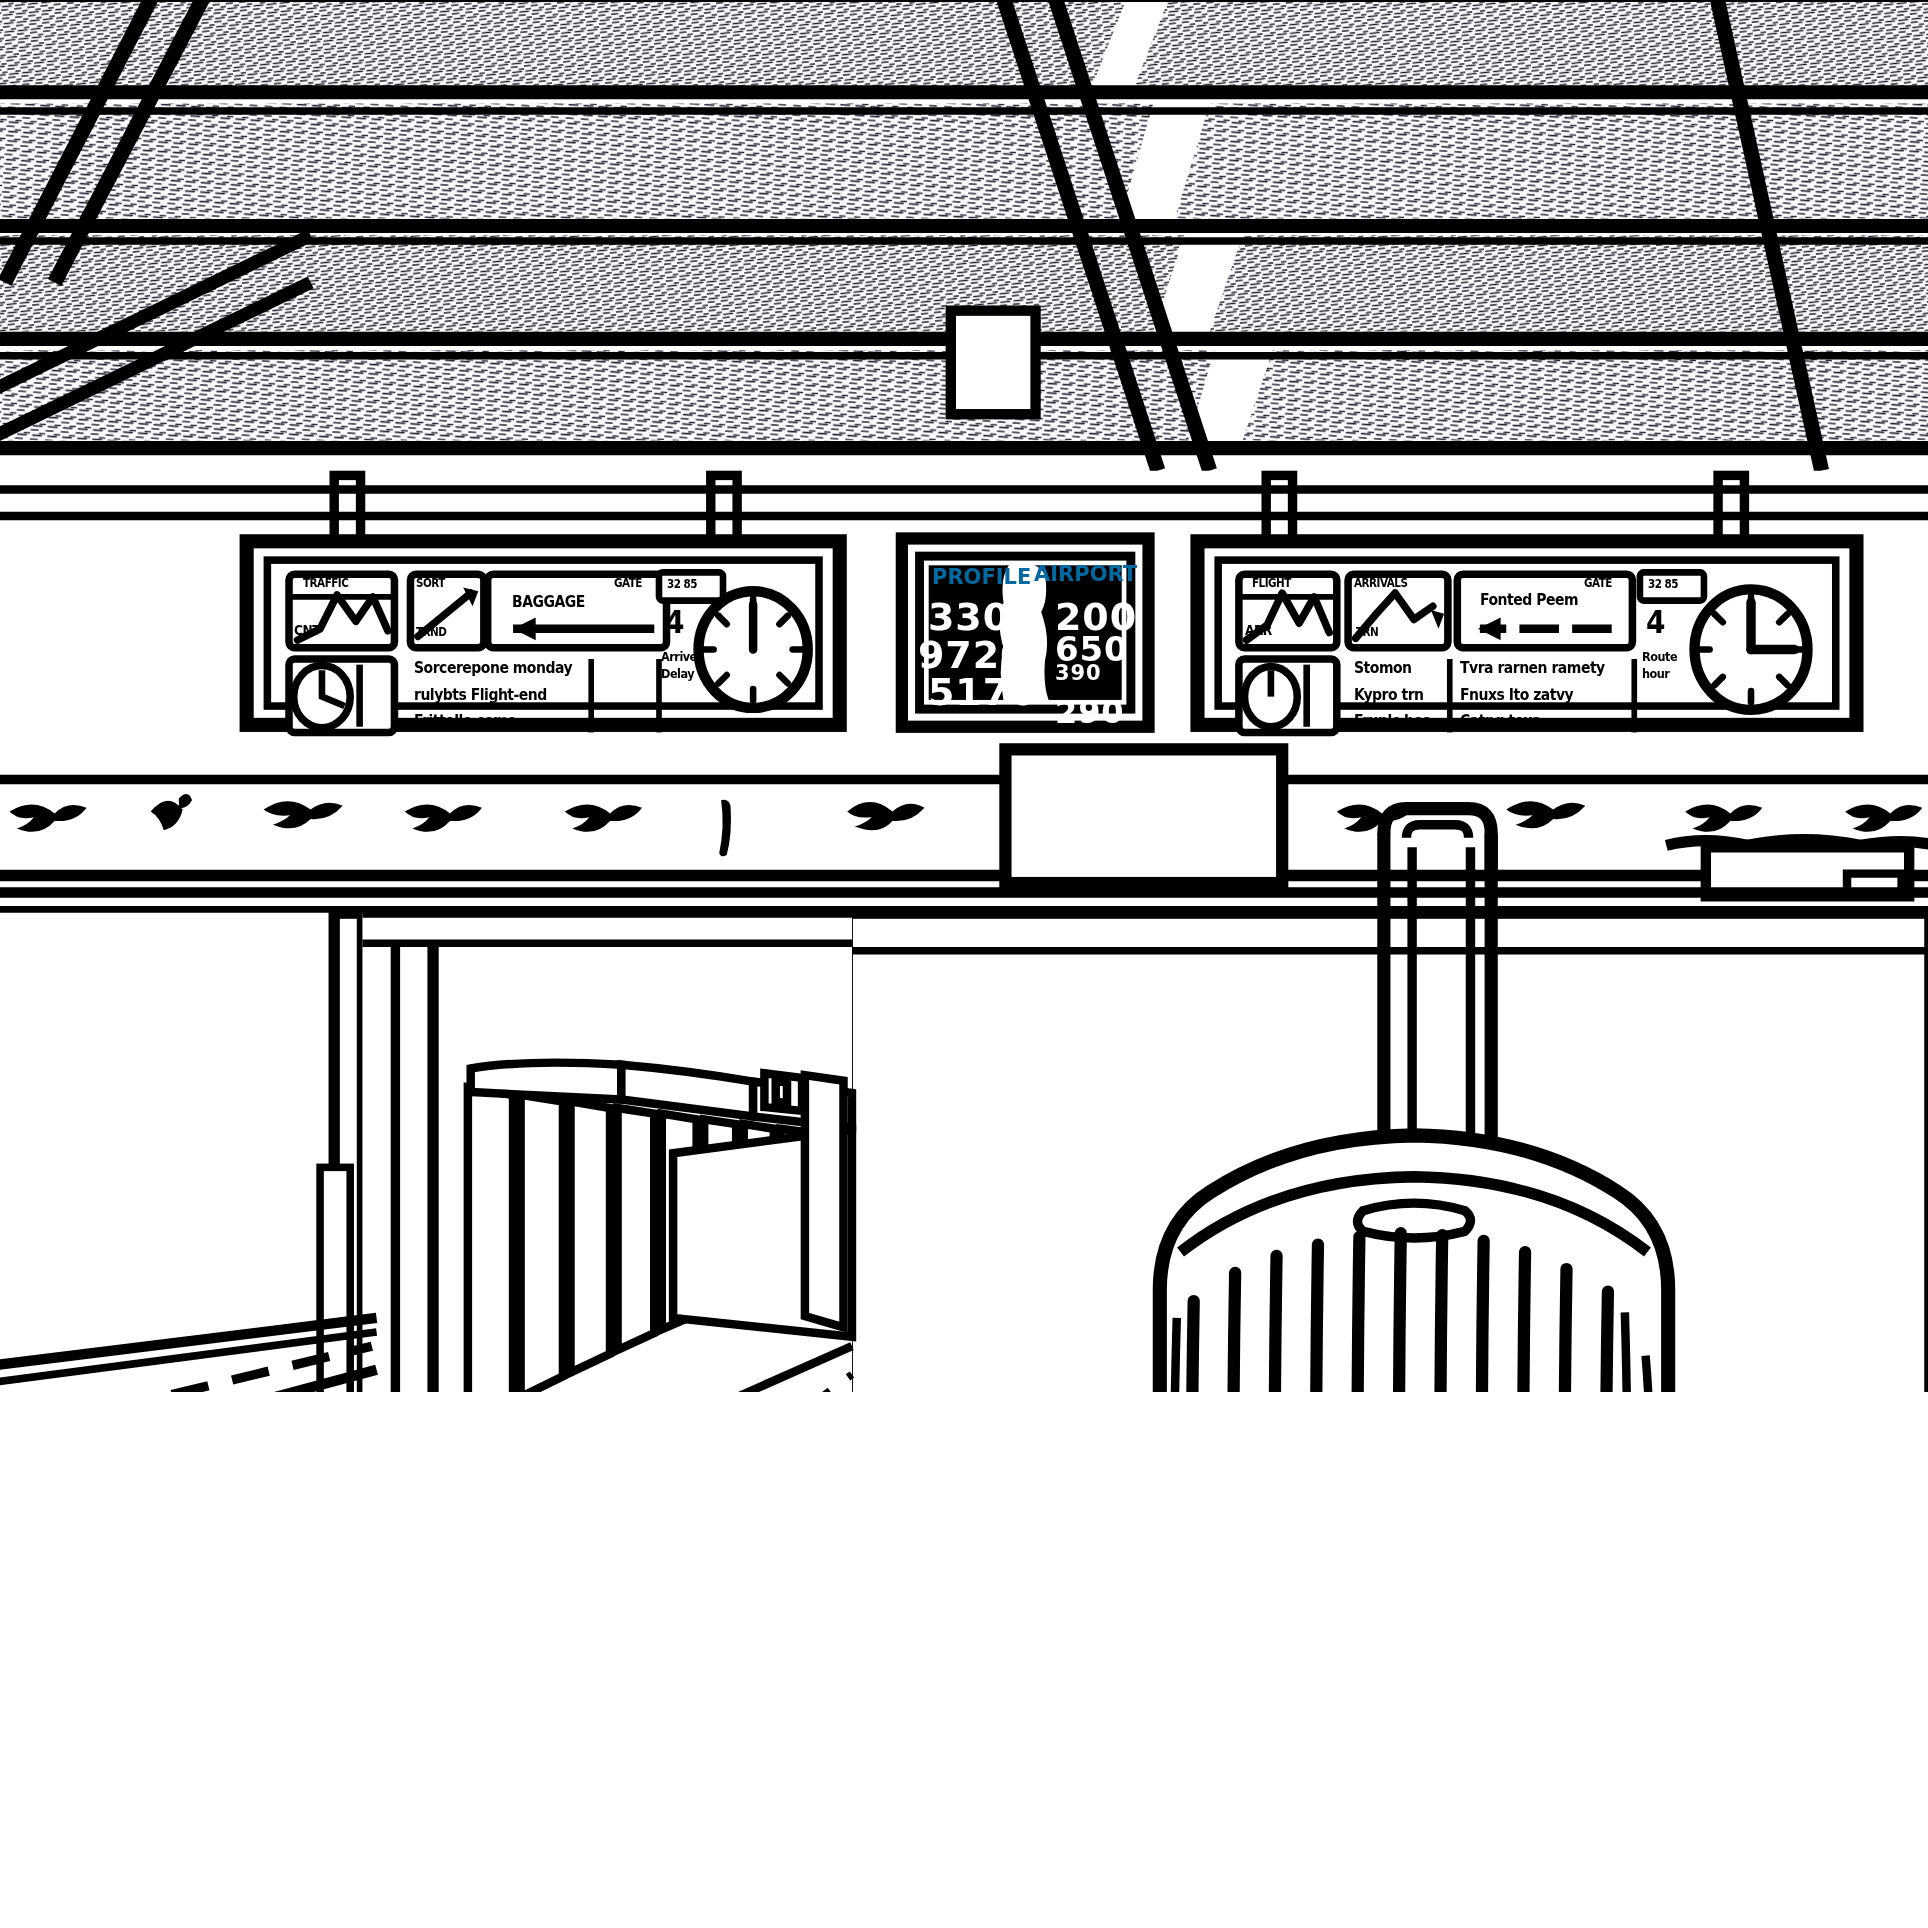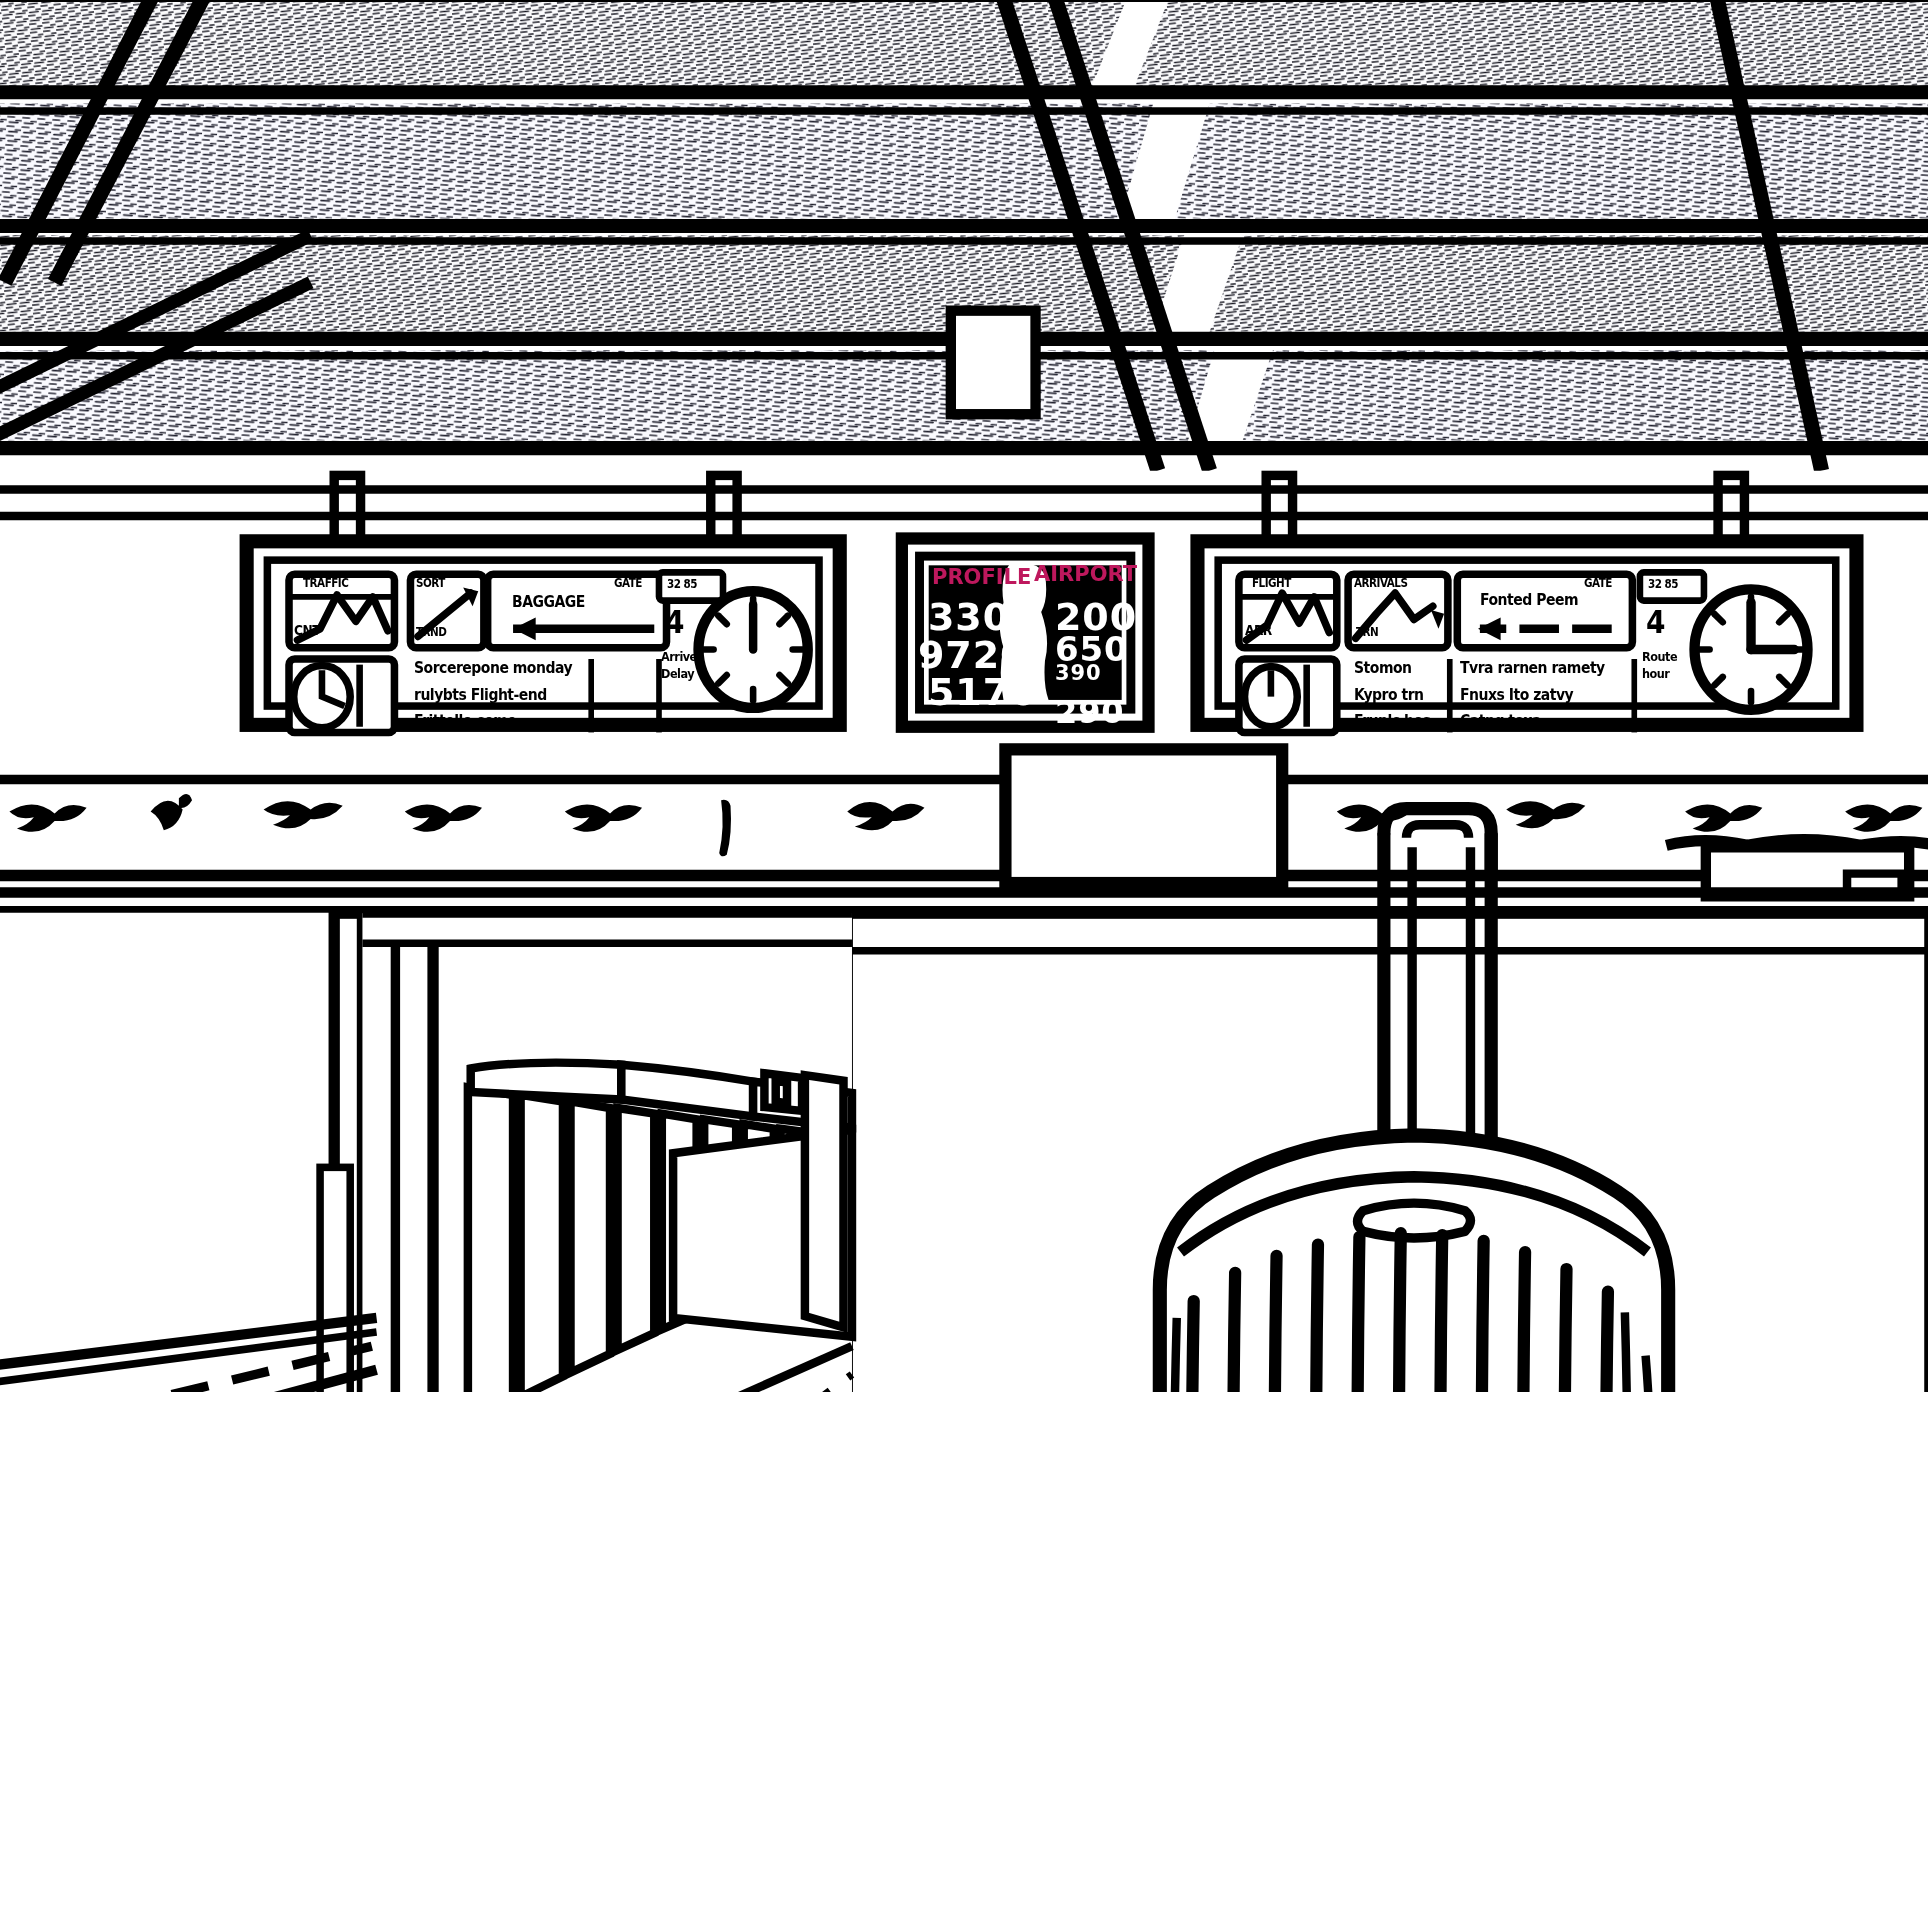--- a/index.html
+++ b/index.html
@@ -9,21 +9,21 @@
   #scene svg{position:absolute;top:0;left:0;width:1928px;height:1928px;display:block;}
   .lbl{position:absolute;font-family:"Liberation Sans",sans-serif;color:#000;white-space:nowrap;
        font-weight:700;letter-spacing:-0.5px;}
   .scribble{font-family:"DejaVu Sans",sans-serif;font-weight:700;transform:scaleY(1.15);
             transform-origin:left center;}
   .boardtxt{font-size:14px;}
   .boardtiny{font-size:11.3px;}
   .panelcap{font-size:10.4px;}
   .flipnum{position:absolute;color:#fff;font-family:"DejaVu Sans",sans-serif;font-weight:700;
            font-size:38px;letter-spacing:0.9px;white-space:nowrap;}
-  .fliphdr{position:absolute;color:#be185d;font-family:"DejaVu Sans",sans-serif;font-weight:700;
+  .fliphdr{position:absolute;color:#0369a1;font-family:"DejaVu Sans",sans-serif;font-weight:700;
            font-size:21px;letter-spacing:0px;white-space:nowrap;}
 </style>
 </head>
 <body>
 
 <div id="scene">
 
 <svg viewBox="0 0 2048 2048" xmlns="http://www.w3.org/2000/svg">
   <defs>
 

